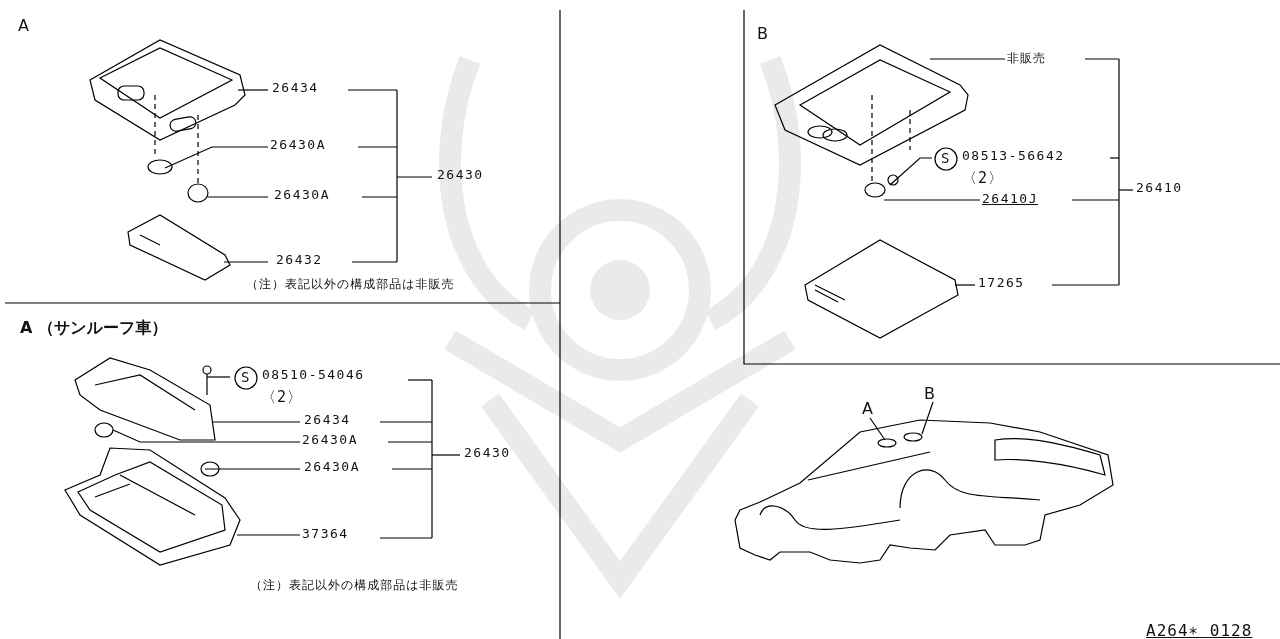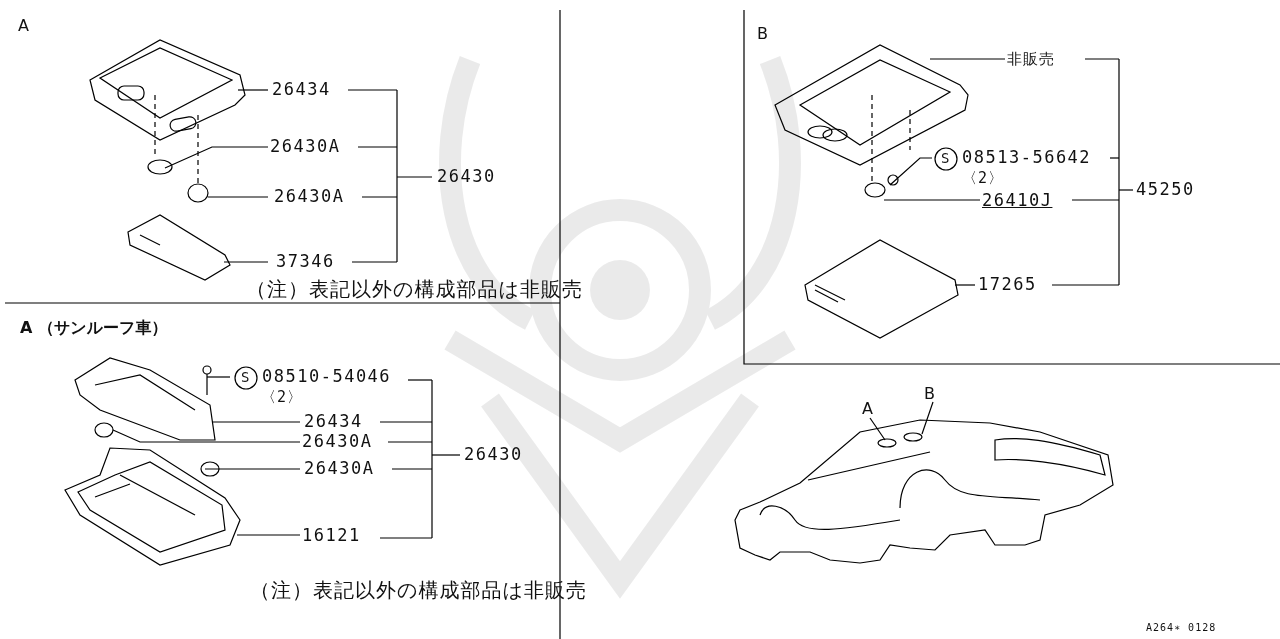--- a/index.html
+++ b/index.html
@@ -1,19 +1,19 @@
 <!DOCTYPE html>
 <html><head>
 <meta charset="utf-8">
 <style>
   html,body{margin:0;padding:0;background:#fff;}
   body{width:1280px;height:639px;position:relative;overflow:hidden;font-family:"DejaVu Sans Mono","Liberation Mono",monospace;color:#000;}
-  .lbl{position:absolute;font-size:17px;letter-spacing:1.5px;line-height:1;white-space:nowrap;color:#111;}
+  .lbl{position:absolute;font-size:13px;letter-spacing:1.5px;line-height:1;white-space:nowrap;color:#111;}
   .sm{font-size:15px;letter-spacing:1px;}
-  .note{position:absolute;font-size:20px;letter-spacing:1px;white-space:nowrap;color:#111;font-family:"DejaVu Sans","Liberation Sans",sans-serif;}
+  .note{position:absolute;font-size:12px;letter-spacing:1px;white-space:nowrap;color:#111;font-family:"DejaVu Sans","Liberation Sans",sans-serif;}
   .sec{position:absolute;font-size:16px;color:#111;font-family:"DejaVu Sans","Liberation Sans",sans-serif;}
   svg{position:absolute;left:0;top:0;}
   .wm{position:absolute;left:400px;top:20px;width:420px;height:600px;opacity:0.08;}
 </style>
 </head>
 <body>
 
 <svg class="wm" viewBox="0 0 420 600" width="420" height="600" style="left:410px;top:20px;">
   <g fill="none" stroke="#000" stroke-width="22">
     <path d="M60 40 C 20 140, 40 260, 120 300"></path>
@@ -117,40 +117,40 @@
   <g stroke="#000" stroke-width="1.2" fill="none">
     <circle cx="246" cy="378" r="11"></circle>
     <circle cx="946" cy="159" r="11"></circle>
   </g>
 </svg>
 
 <div class="sec" style="left:18px;top:16px;">A</div>
 <div class="lbl" style="left:272px;top:81px;">26434</div>
 <div class="lbl" style="left:270px;top:138px;">26430A</div>
 <div class="lbl" style="left:274px;top:188px;">26430A</div>
-<div class="lbl" style="left:276px;top:253px;">37346</div>
+<div class="lbl" style="left:276px;top:253px;">26432</div>
 <div class="lbl" style="left:437px;top:168px;">26430</div>
 <div class="note" style="left:246px;top:276px;">（注）表記以外の構成部品は非販売</div>
 
 <div class="sec" style="left:20px;top:318px;font-weight:bold;">A （サンルーフ車）</div>
 <div class="lbl sm" style="left:241px;top:370px;font-size:14px;">S</div>
 <div class="lbl" style="left:262px;top:368px;">08510-54046</div>
 <div class="lbl sm" style="left:261px;top:390px;">〈2〉</div>
 <div class="lbl" style="left:304px;top:413px;">26434</div>
 <div class="lbl" style="left:302px;top:433px;">26430A</div>
 <div class="lbl" style="left:304px;top:460px;">26430A</div>
-<div class="lbl" style="left:302px;top:527px;">16121</div>
+<div class="lbl" style="left:302px;top:527px;">37364</div>
 <div class="lbl" style="left:464px;top:446px;">26430</div>
 <div class="note" style="left:250px;top:577px;">（注）表記以外の構成部品は非販売</div>
 
 <div class="sec" style="left:757px;top:24px;">B</div>
-<div class="note" style="left:1007px;top:50px;font-size:15px;">非販売</div>
+<div class="note" style="left:1007px;top:50px;font-size:12px;">非販売</div>
 <div class="lbl sm" style="left:941px;top:151px;font-size:14px;">S</div>
 <div class="lbl" style="left:962px;top:149px;">08513-56642</div>
 <div class="lbl sm" style="left:962px;top:171px;">〈2〉</div>
 <div class="lbl" style="left:982px;top:192px;text-decoration:underline;">26410J</div>
 <div class="lbl" style="left:978px;top:276px;">17265</div>
-<div class="lbl" style="left:1136px;top:181px;">45250</div>
+<div class="lbl" style="left:1136px;top:181px;">26410</div>
 
 <div class="sec" style="left:862px;top:399px;">A</div>
 <div class="sec" style="left:924px;top:384px;">B</div>
 
-<div class="lbl" style="left:1146px;top:623px;font-size:10px;letter-spacing:1px;">A264∗ 0128</div>
+<div class="lbl" style="left:1146px;top:623px;font-size:16px;letter-spacing:1px;text-decoration:underline;">A264∗ 0128</div>
 
 </body></html>

